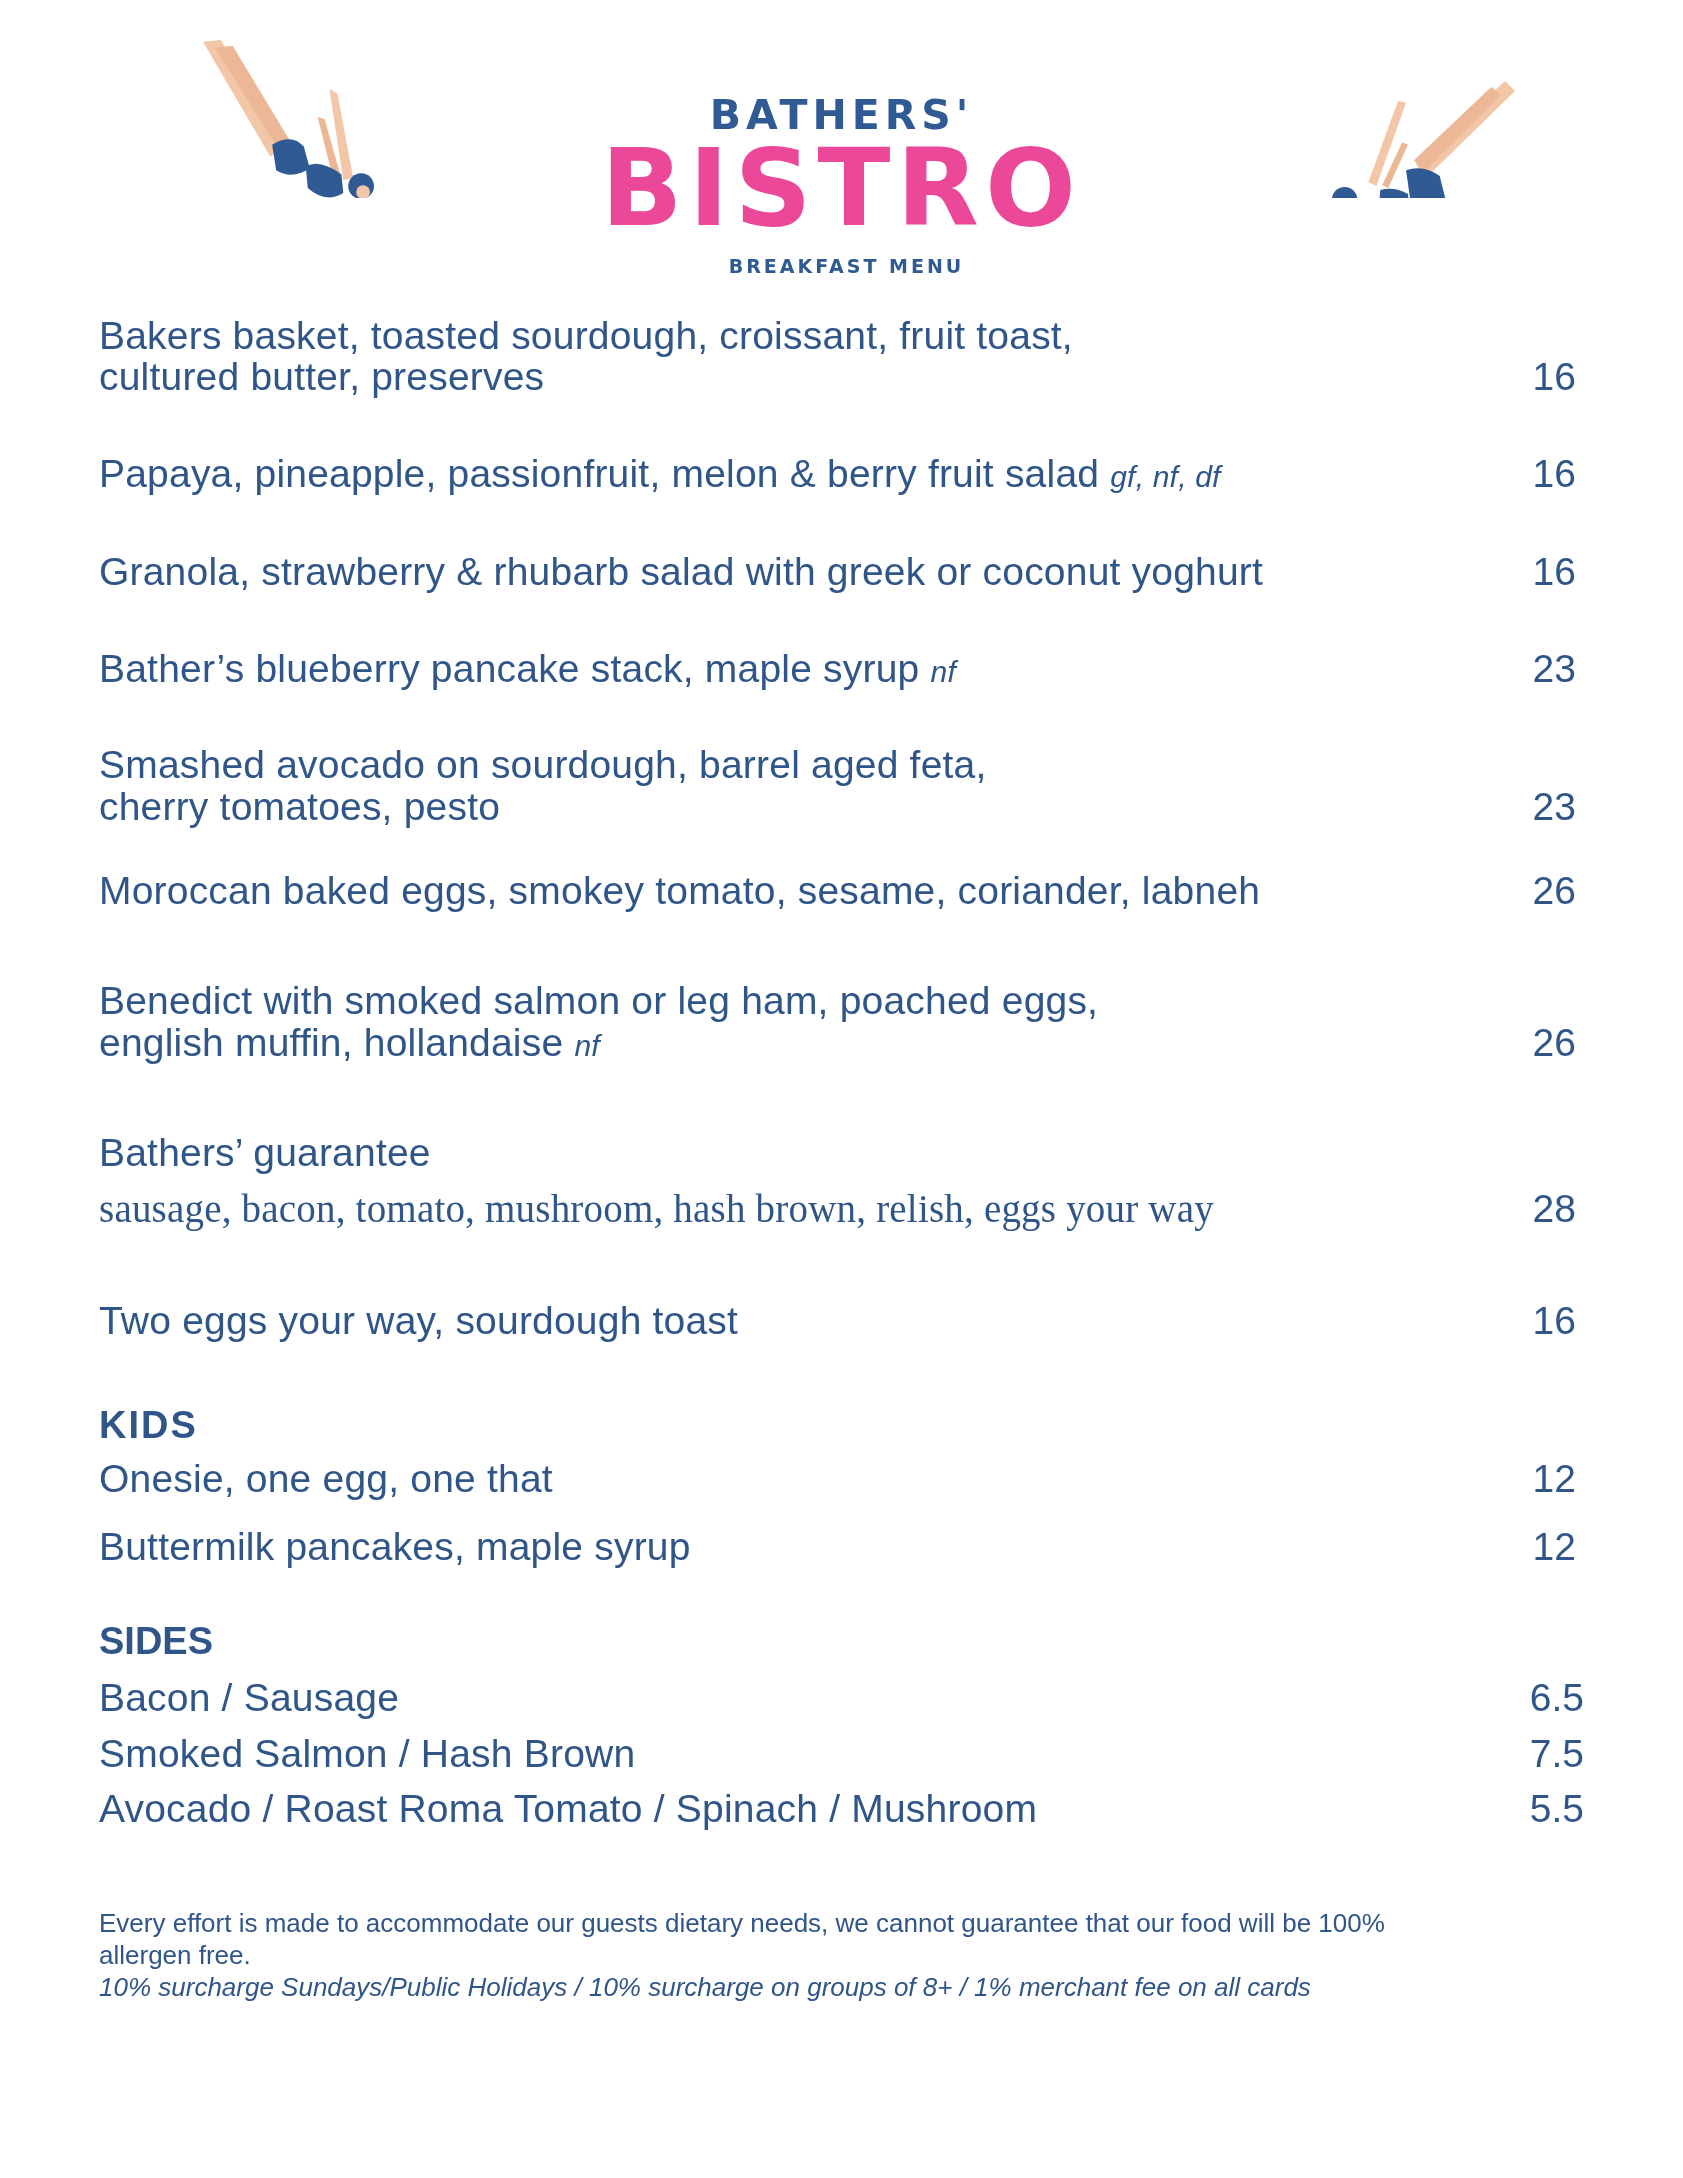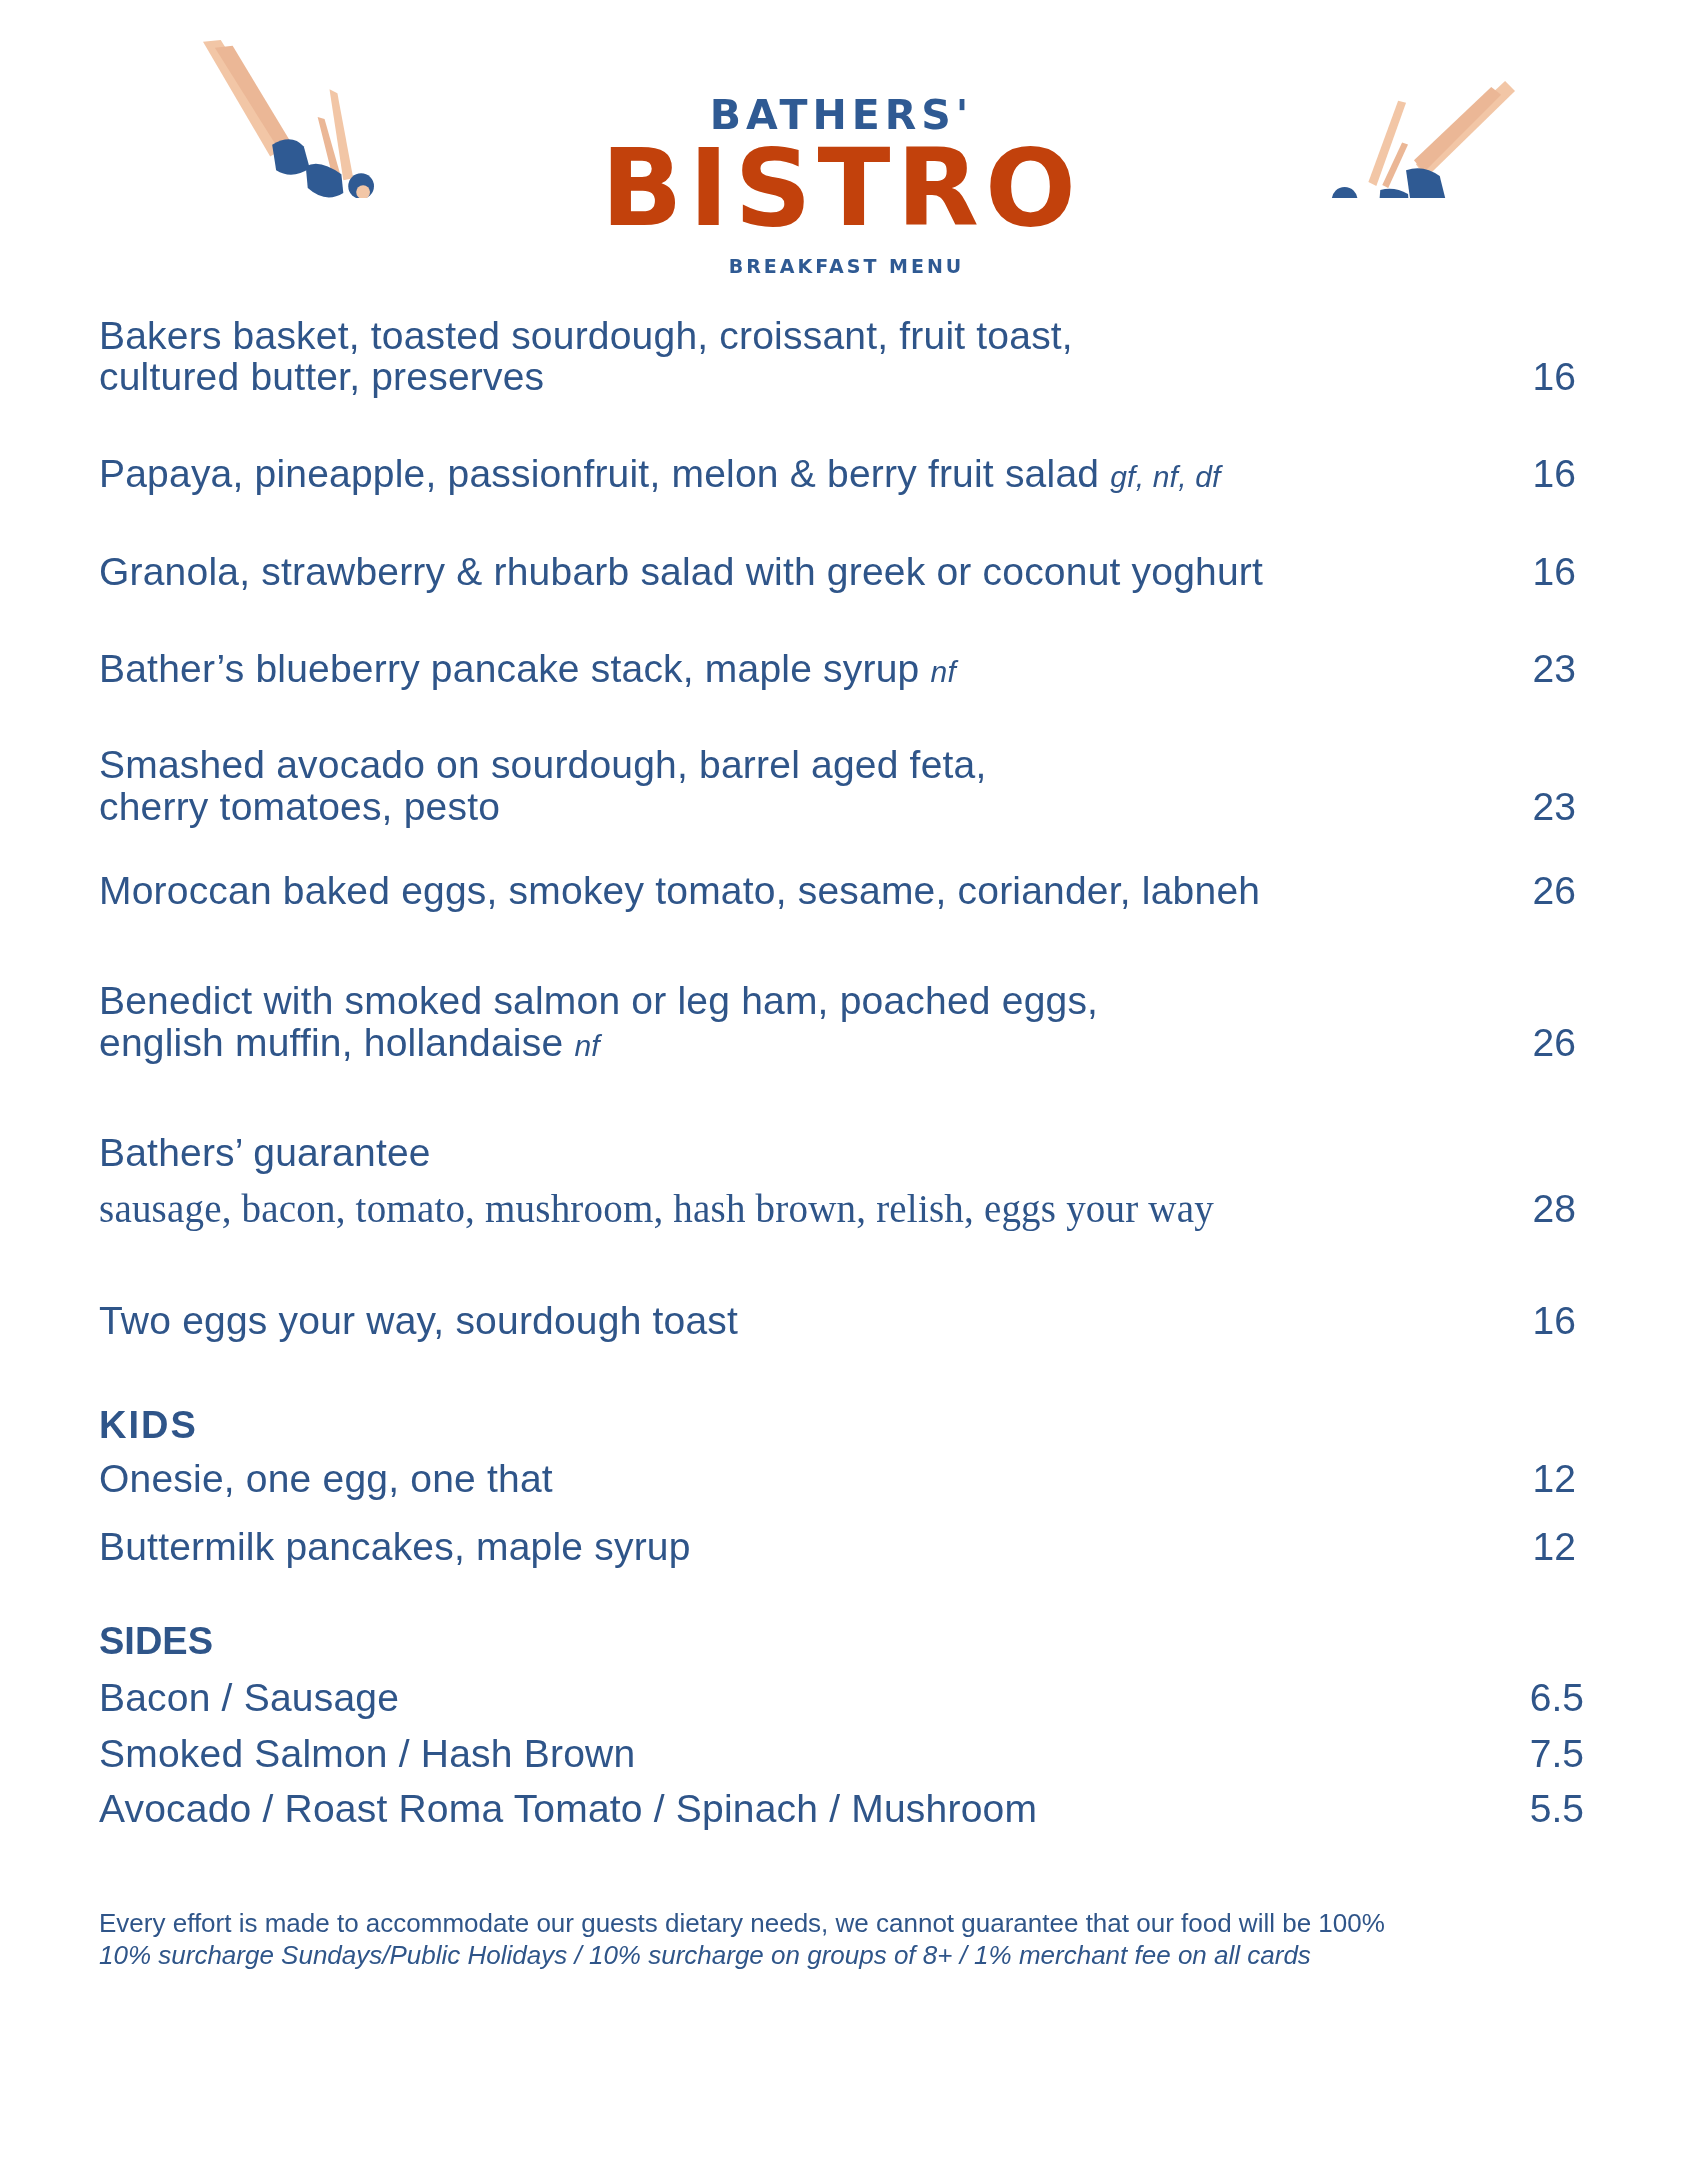--- a/index.html
+++ b/index.html
@@ -2,21 +2,21 @@
 <html><head>
 <meta charset="utf-8">
 <style>
   html, body { margin: 0; padding: 0; background: #ffffff; }
   body { width: 1683px; height: 2178px; position: relative; overflow: hidden;
          font-family: "Liberation Sans", "DejaVu Sans", sans-serif; color: #2f5589; }
   .abs { position: absolute; }
   .brand-top { left: 0; width: 1683px; top: 91px; text-align: center; font-weight: 700;
                font-size: 41px; letter-spacing: 5px; color: #2f5a93; font-family: "DejaVu Sans", sans-serif; }
   .brand-main { left: 0; width: 1683px; top: 135px; text-align: center; font-weight: 700;
-                font-size: 107px; letter-spacing: 6px; color: #c2410c; line-height: 1;
+                font-size: 107px; letter-spacing: 6px; color: #ec4899; line-height: 1;
                 font-family: "DejaVu Sans", sans-serif; }
   .brand-sub { left: 0; width: 1683px; top: 255px; text-align: center; font-weight: 700;
                font-size: 19px; letter-spacing: 3px; color: #2f5a93; padding-left: 10px; box-sizing: border-box;
                font-family: "DejaVu Sans", sans-serif; }
   .item { position: absolute; left: 99px; font-size: 39px; line-height: 42px; font-weight: 300;
           color: #2f5589; letter-spacing: 0.2px; white-space: nowrap; }
   .price { position: absolute; right: 107px; font-size: 39px; line-height: 42px; color: #2f5589;
            text-align: right; white-space: nowrap; }
   .tag { font-style: italic; font-size: 30px; }
   .heading { position: absolute; left: 99px; font-size: 38px; font-weight: 700; letter-spacing: 2px; color: #2f5589; }
@@ -117,15 +117,16 @@
   <div class="item" style="top:1677px;">Bacon / Sausage</div>
   <div class="price" style="top:1677px; right:99px;">6.5</div>
   <div class="item" style="top:1733px;">Smoked Salmon / Hash Brown</div>
   <div class="price" style="top:1733px; right:99px;">7.5</div>
   <div class="item" style="top:1788px;">Avocado / Roast Roma Tomato / Spinach / Mushroom</div>
   <div class="price" style="top:1788px; right:99px;">5.5</div>
 </div>
 
 <div class="footer" style="top:1907px;">
   <div>Every effort is made to accommodate our guests dietary needs, we cannot guarantee that our food will be 100%</div>
+  <div>allergen free.</div>
   <div class="it">10% surcharge Sundays/Public Holidays / 10% surcharge on groups of 8+ / 1% merchant fee on all cards</div>
 </div>
 
 
 </body></html>

